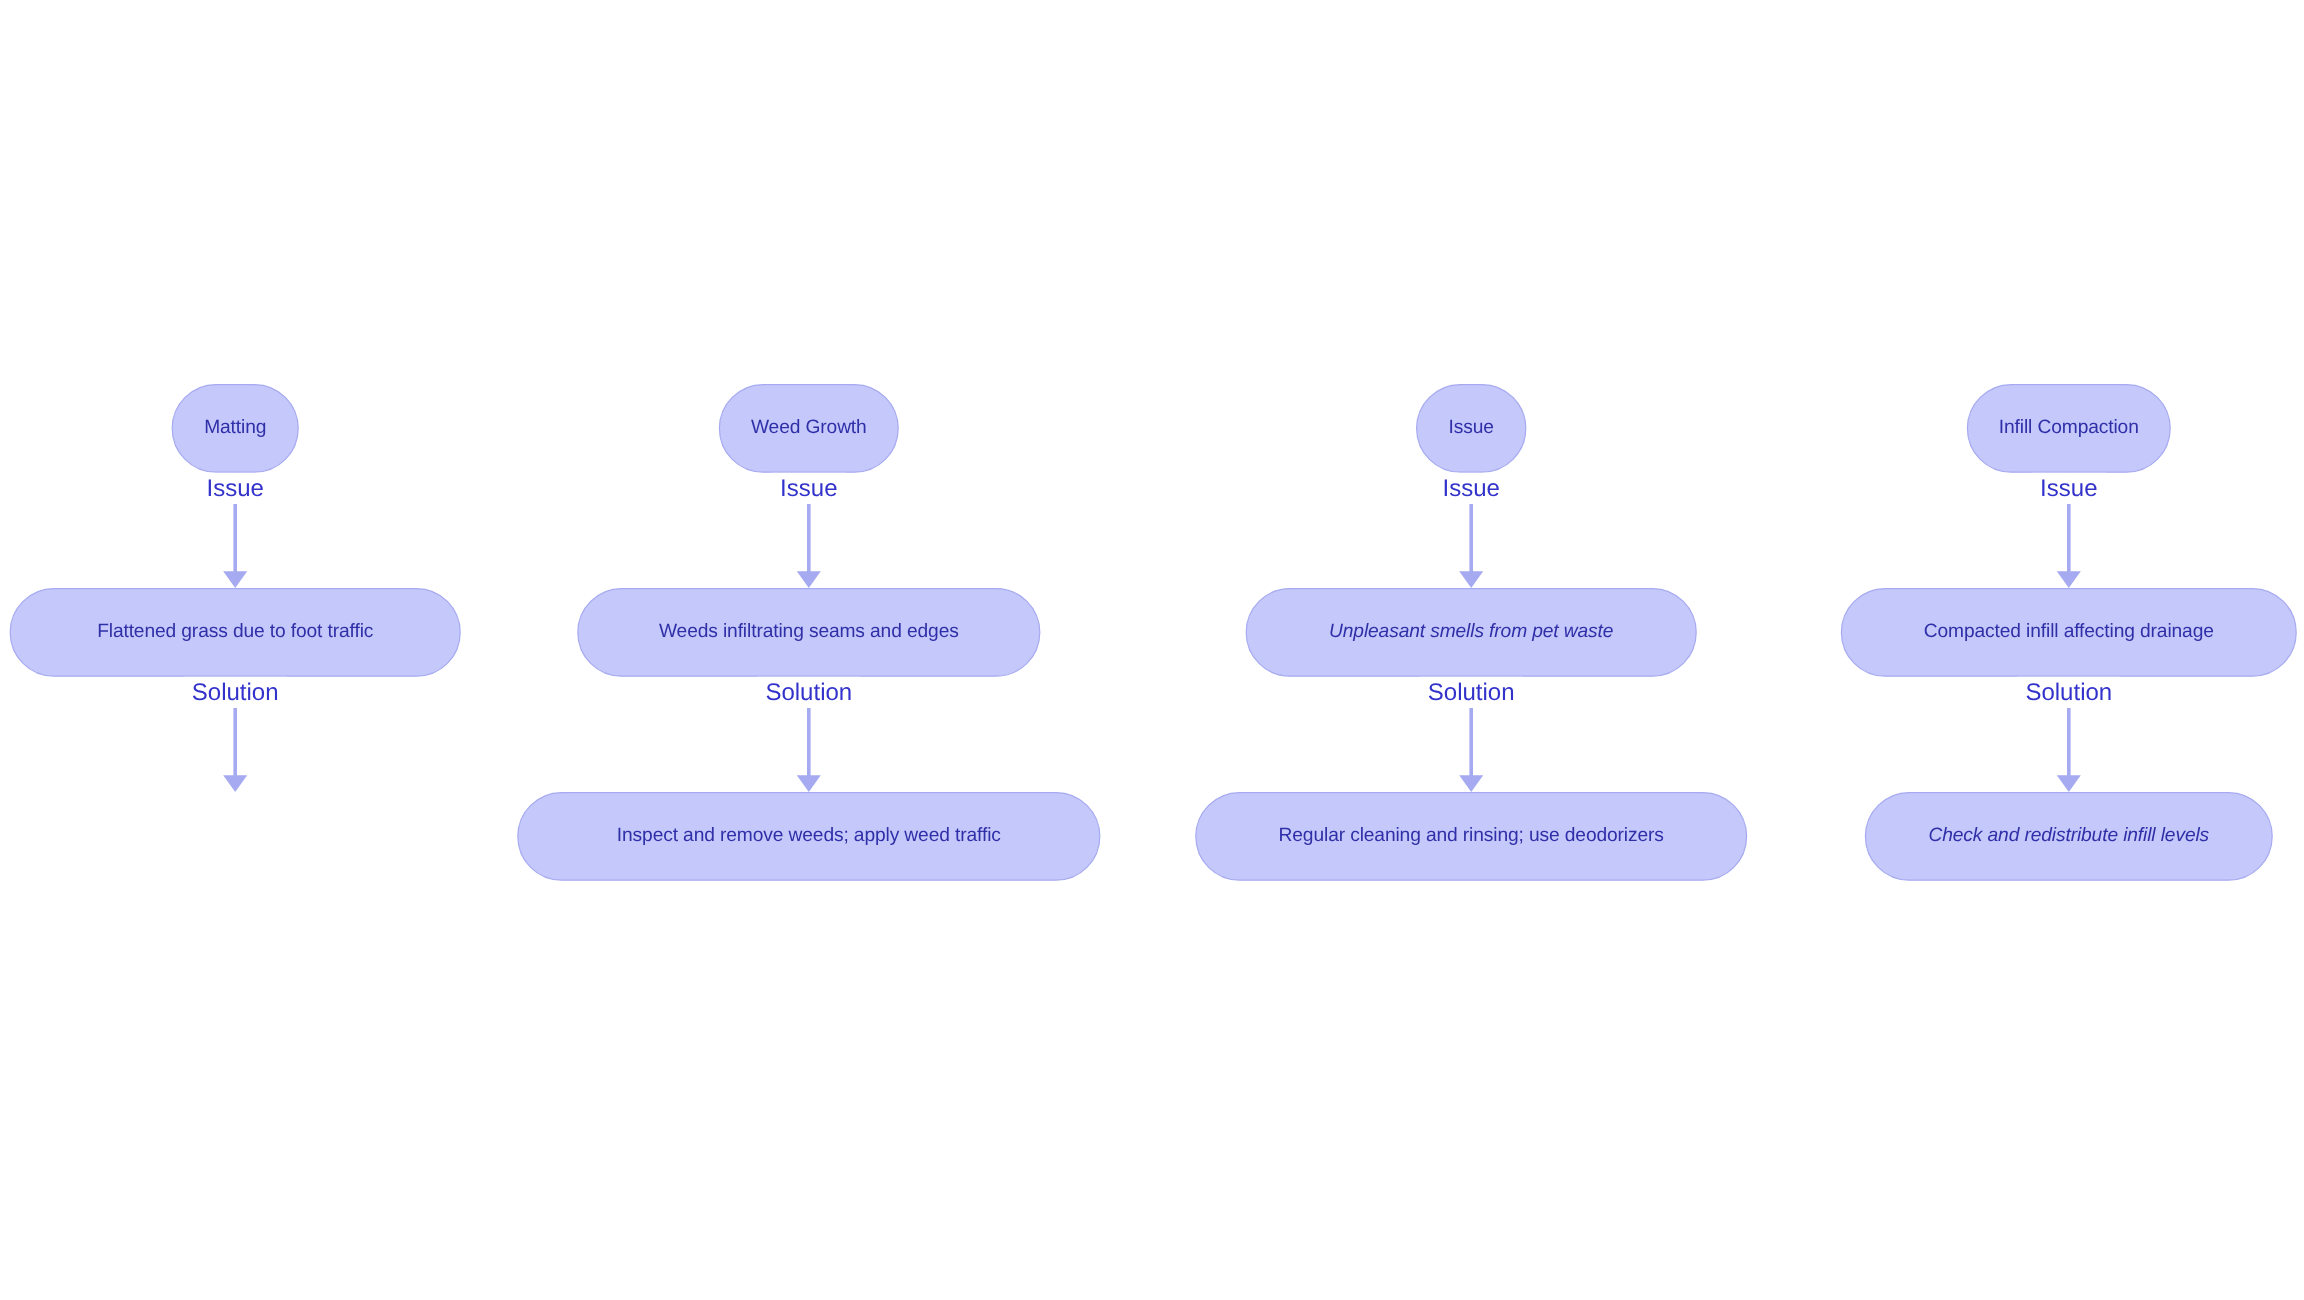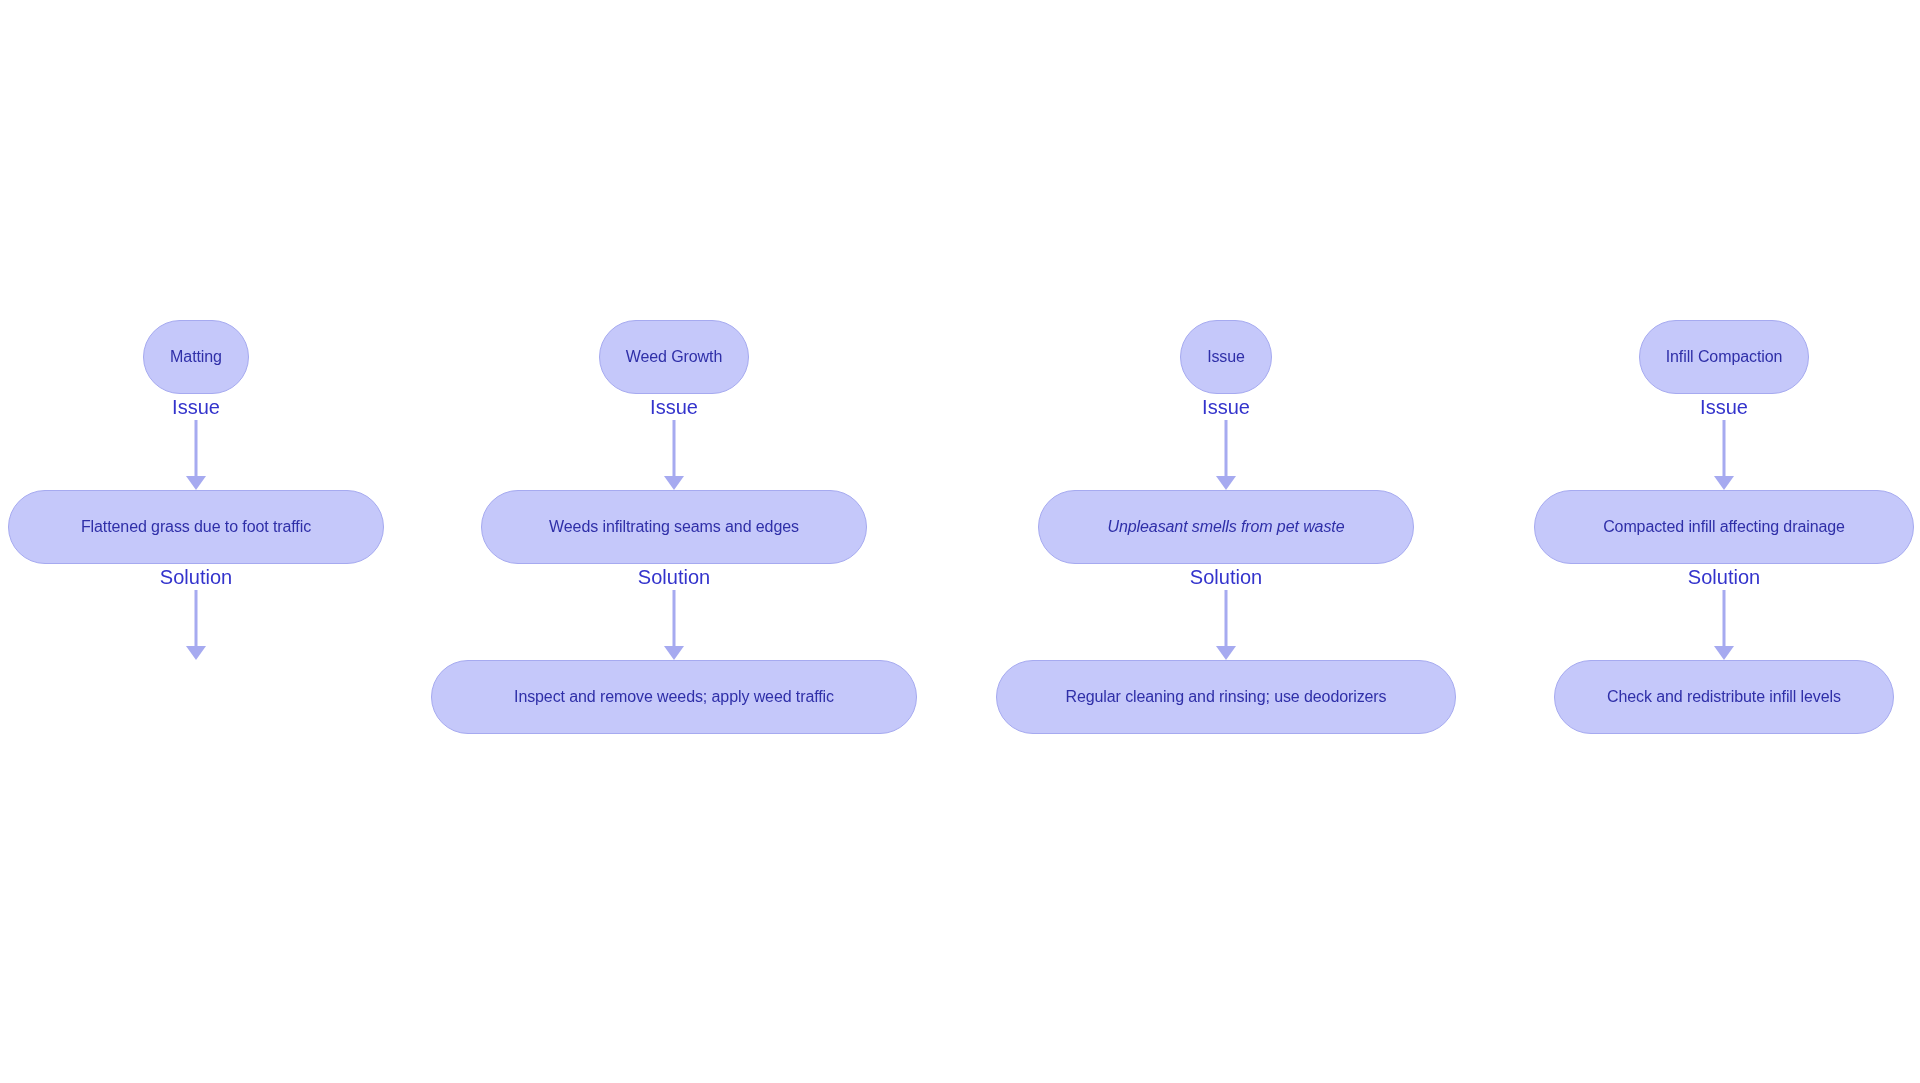--- a/index.html
+++ b/index.html
@@ -171,18 +171,18 @@
       <div class="edge-label">Issue</div>
     </div>
     <div class="node" style="width:380px;">
       <span>Compacted infill affecting drainage</span>
     </div>
     <div class="connector">
       <div class="line"></div>
       <div class="arrowhead"></div>
       <div class="edge-label">Solution</div>
     </div>
-    <div class="node" style="width:340px;">
+    <div class="node" style="width:340px;font-style:italic;">
       <span>Check and redistribute infill levels</span>
     </div>
   </div>
 
 </div>
 
 </body></html>

